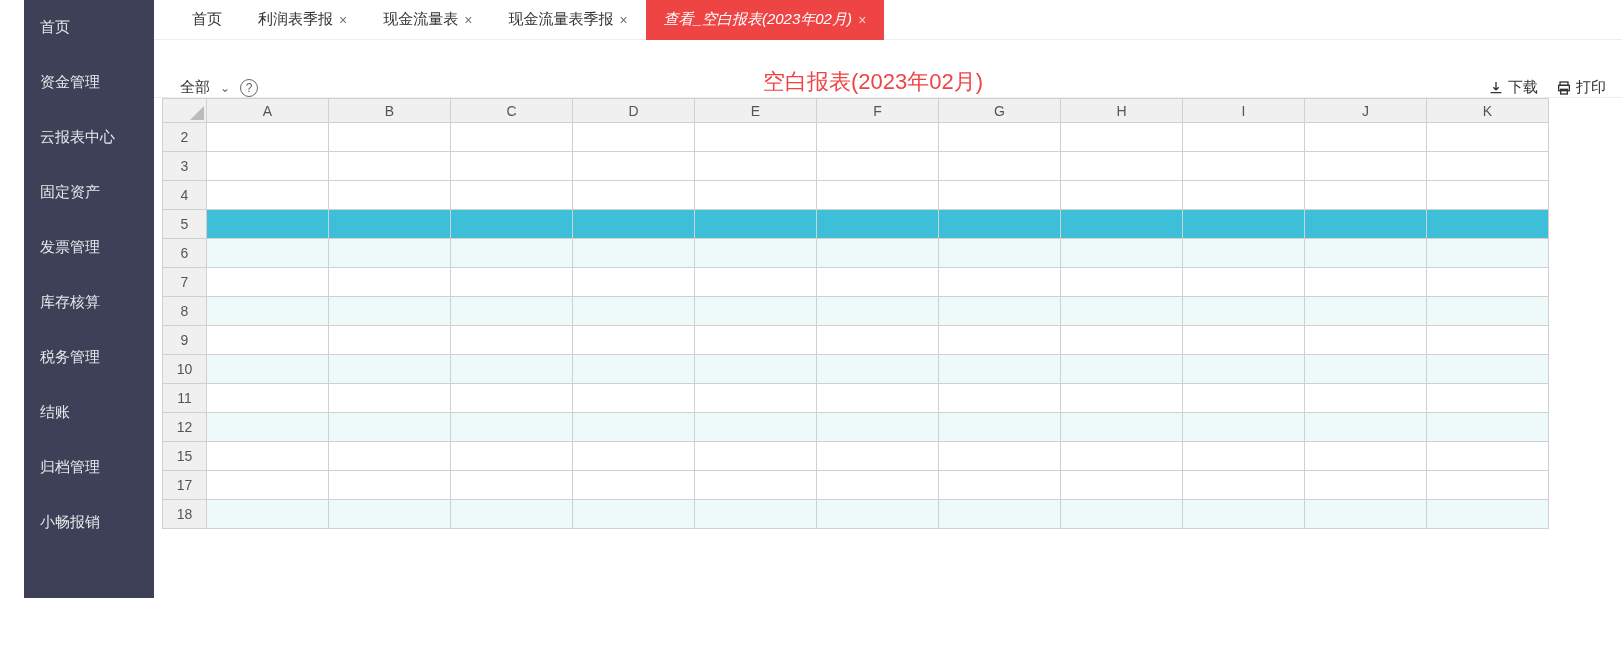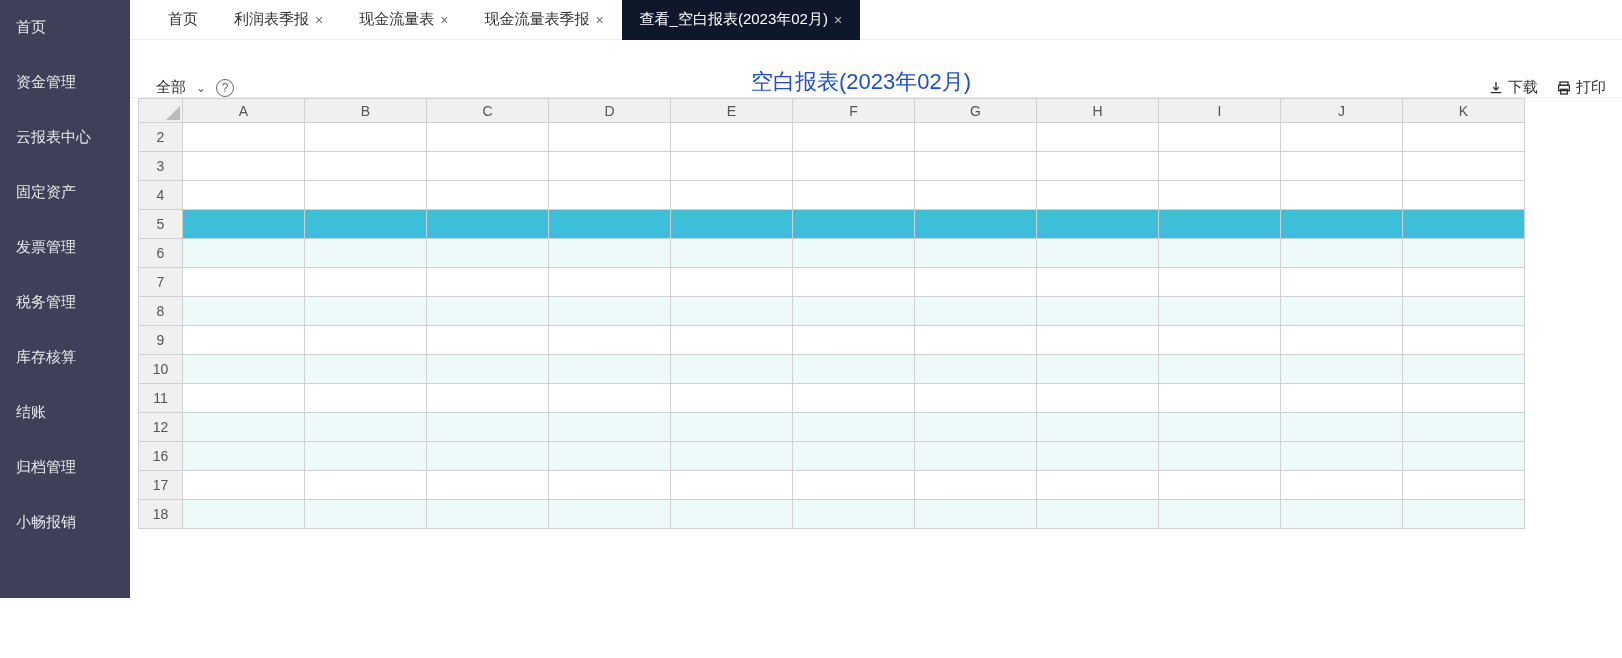--- a/index.html
+++ b/index.html
@@ -1,39 +1,39 @@
 <!DOCTYPE html>
 <html><head>
 <meta charset="utf-8">
 <style>
 * { margin: 0; padding: 0; box-sizing: border-box; }
 body { font-family: "Microsoft YaHei", Arial, sans-serif; font-size: 14px; color: #333; background: #fff; overflow: hidden; }
-.app { display: flex; height: 598px; width: 1622px; }
+.app { display: flex; height: 598px; width: 1622px; padding-left: 24px; }
 
 
 .sidebar { width: 130px; background: #3d4057; color: #fff; overflow-y: auto; flex-shrink: 0; }
 .sidebar::-webkit-scrollbar { width: 8px; }
 .sidebar::-webkit-scrollbar-thumb { background: #888; border-radius: 4px; }
 .sb-item { padding: 18px 16px; font-size: 15px; cursor: pointer; color: #e8e8ec; }
 
 
 .main { flex: 1; display: flex; flex-direction: column; overflow: hidden; }
 
 
 .tabs { display: flex; align-items: center; height: 40px; border-bottom: 1px solid #eee; padding-left: 20px; }
 .tab { display: flex; align-items: center; padding: 0 18px; height: 40px; font-size: 15px; color: #333; cursor: pointer; gap: 6px; }
-.tab.active { background: #0f172a; color: #fff; }
+.tab.active { background: #ef4444; color: #fff; font-style: italic; }
 .tab-close { font-size: 14px; opacity: 0.7; }
 
 
 .toolbar { display: flex; align-items: flex-end; height: 58px; padding: 0 16px 0 26px; border-bottom: 1px solid #eee; }
 .filter { display: flex; align-items: center; gap: 10px; font-size: 15px; color: #333; cursor: pointer; }
 .chev { font-size: 12px; color: #666; }
 .help-icon { display: inline-flex; width: 18px; height: 18px; border: 1.2px solid #666; border-radius: 50%; align-items: center; justify-content: center; font-size: 12px; color: #666; }
-.title { flex: 1; text-align: center; font-size: 22px; font-weight: 400; color: #1d4ed8; }
+.title { flex: 1; text-align: center; font-size: 22px; font-weight: 400; color: #ef4444; }
 .actions { display: flex; gap: 18px; }
 .act { display: flex; align-items: center; gap: 4px; font-size: 15px; color: #333; cursor: pointer; }
 .act svg { width: 16px; height: 16px; }
 
 
 .sheet-wrap { flex: 1; overflow: auto; padding-left: 8px; }
 table.sheet { border-collapse: collapse; table-layout: fixed; }
 .sheet th, .sheet td { border: 1px solid #d0d0d0; height: 29px; text-align: center; font-weight: 400; font-size: 14px; background: #fff; }
 .sheet thead th { background: #f0f0f0; color: #555; height: 24px; font-size: 14px; }
 .corner { width: 44px; background: #f0f0f0 !important; position: relative; }
@@ -48,22 +48,22 @@
 </head>
 <body>
 
 <div class="app">
   <div class="sidebar" id="sidebar">
       <div class="sb-item">首页</div>
       <div class="sb-item">资金管理</div>
       <div class="sb-item">云报表中心</div>
       <div class="sb-item">固定资产</div>
       <div class="sb-item">发票管理</div>
+      <div class="sb-item">库存核算</div>
       <div class="sb-item">税务管理</div>
-      <div class="sb-item">库存核算</div>
       <div class="sb-item">结账</div>
       <div class="sb-item">归档管理</div>
       <div class="sb-item">小畅报销</div>
     </div>
   <div class="main">
     <div class="tabs" id="tabs">
         <div class="tab">
           <span>首页</span>
         </div>
         <div class="tab">
@@ -273,22 +273,22 @@
               <td></td>
               <td></td>
               <td></td>
               <td></td>
               <td></td>
               <td></td>
               <td></td>
               <td></td>
               <td></td>
             </tr>
-            <tr class="row-alt">
-              <td class="rowhdr">16</td>
+            <tr>
+              <td class="rowhdr">15</td>
               <td></td>
               <td></td>
               <td></td>
               <td></td>
               <td></td>
               <td></td>
               <td></td>
               <td></td>
               <td></td>
               <td></td>

